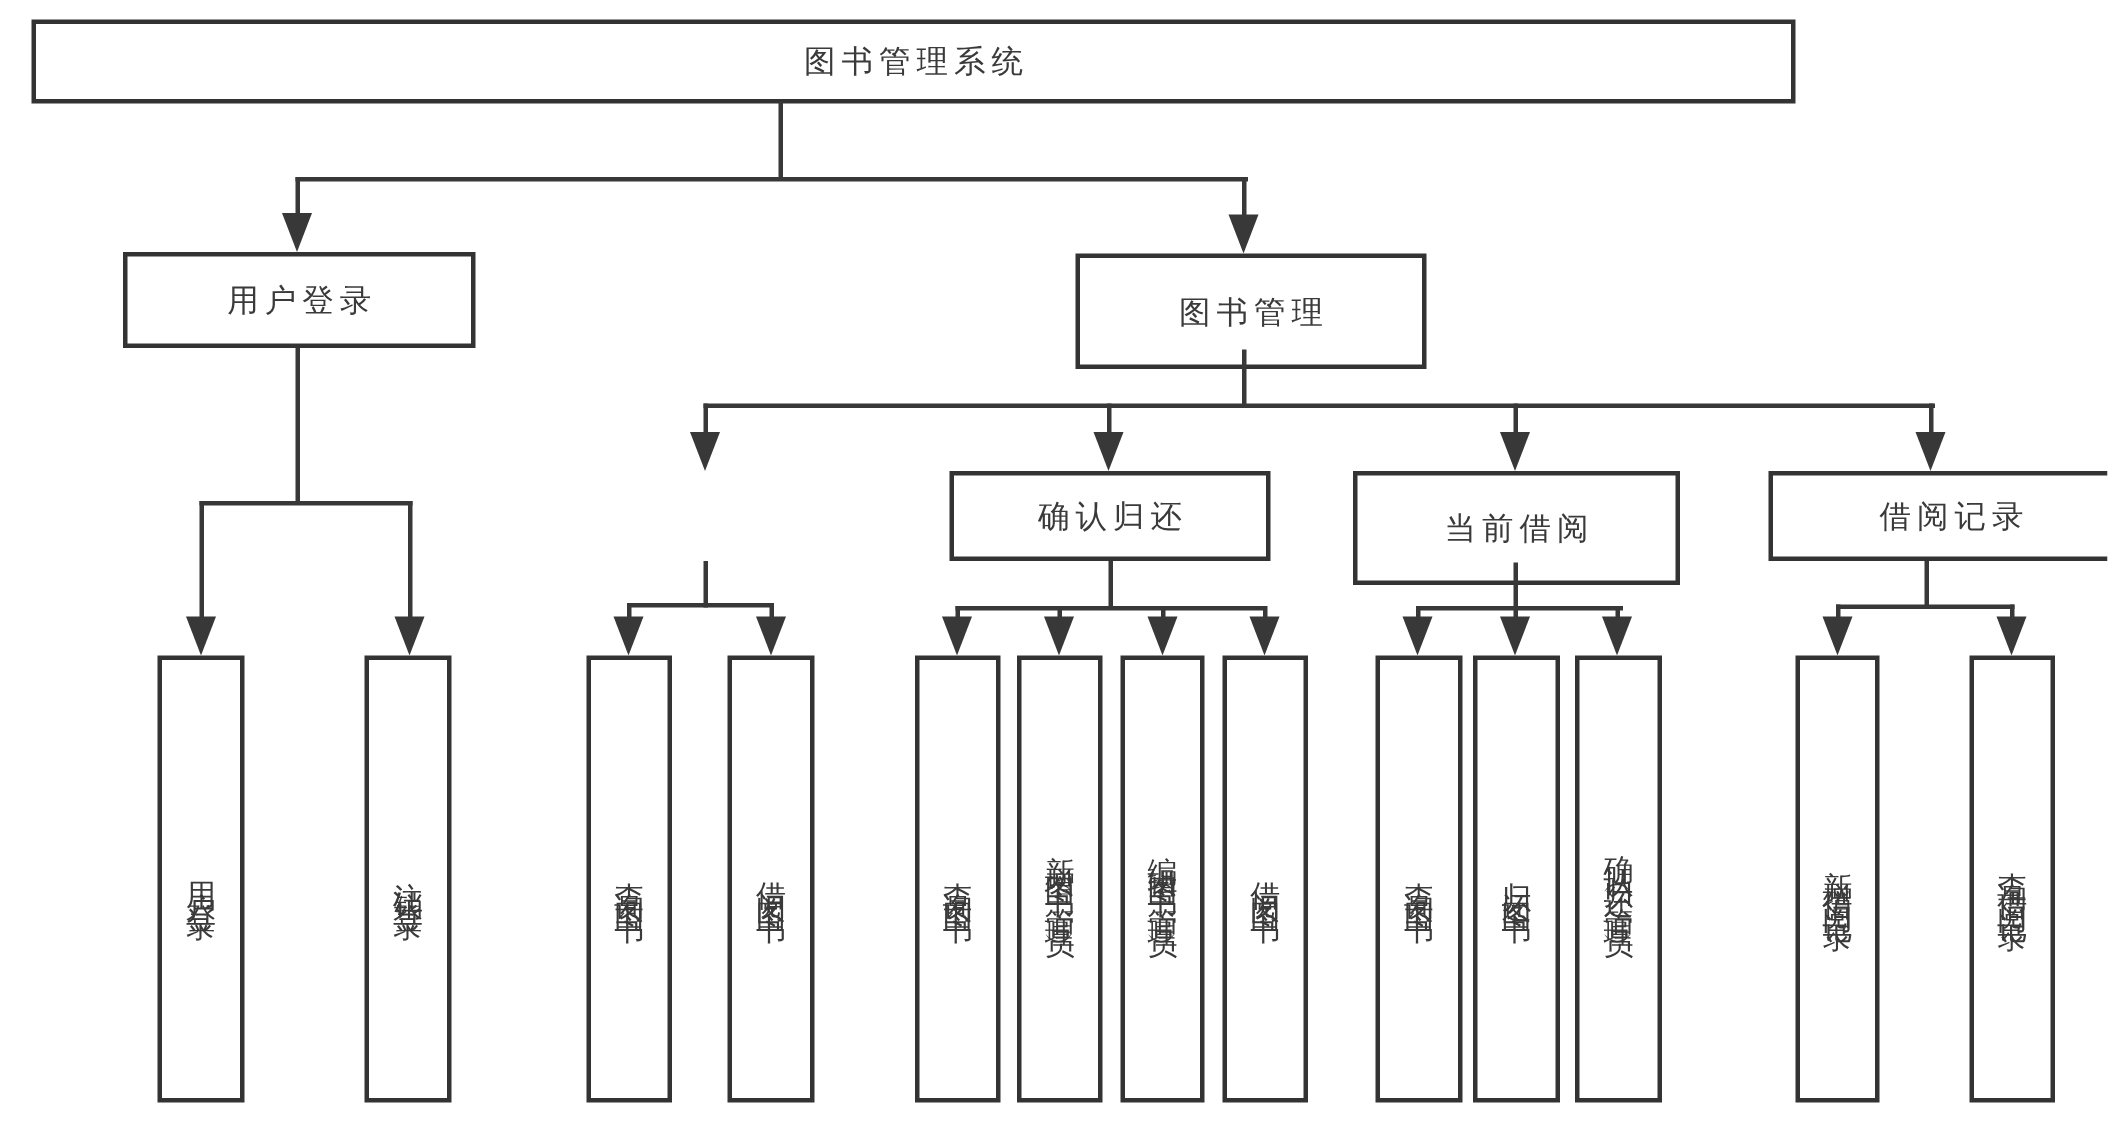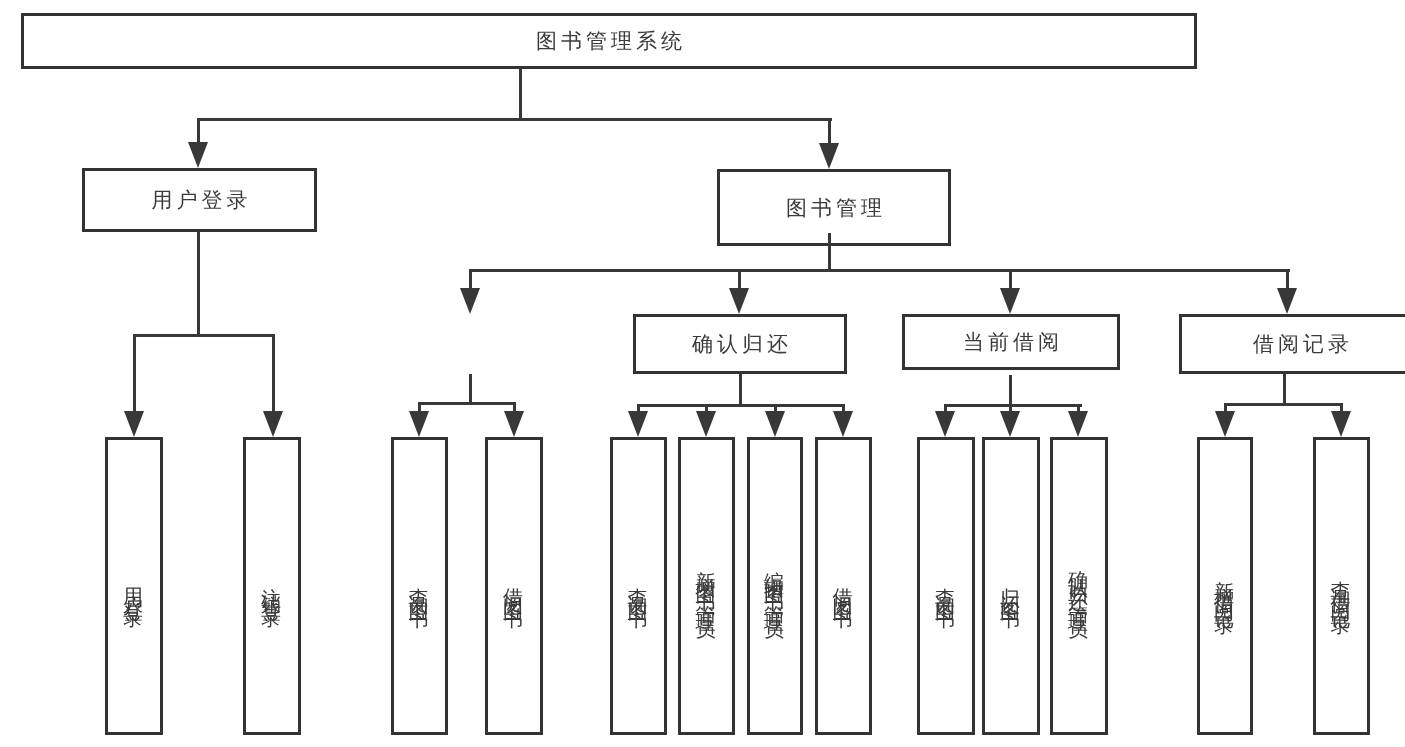--- a/index.html
+++ b/index.html
@@ -66,21 +66,21 @@
   <div class="line" style="left:738px;top:269px;width:3px;height:22px;"></div>
   <div class="ah" style="left:729px;top:288px;"></div>
   <div class="line" style="left:1009px;top:269px;width:3px;height:22px;"></div>
   <div class="ah" style="left:1000px;top:288px;"></div>
   <div class="line" style="left:1286px;top:269px;width:3px;height:22px;"></div>
   <div class="ah" style="left:1277px;top:288px;"></div>
 
   <div class="box" style="left:633px;top:314px;width:214px;height:60px;">
     <span class="hlabel">确认归还</span>
   </div>
-  <div class="box" style="left:902px;top:314px;width:218px;height:56px;font-family:Liberation Mono, monospace;">
+  <div class="box" style="left:902px;top:314px;width:218px;height:76px;font-family:Liberation Mono, monospace;">
     <span class="hlabel">当前借阅</span>
   </div>
   <div class="box" style="left:1179px;top:314px;width:244px;height:60px;">
     <span class="hlabel">借阅记录</span>
   </div>
 
   <div class="line" style="left:469px;top:374px;width:3px;height:31px;"></div>
   <div class="line" style="left:418px;top:402px;width:98px;height:3px;"></div>
   <div class="line" style="left:418px;top:402px;width:3px;height:12px;"></div>
   <div class="ah" style="left:409px;top:411px;"></div>

